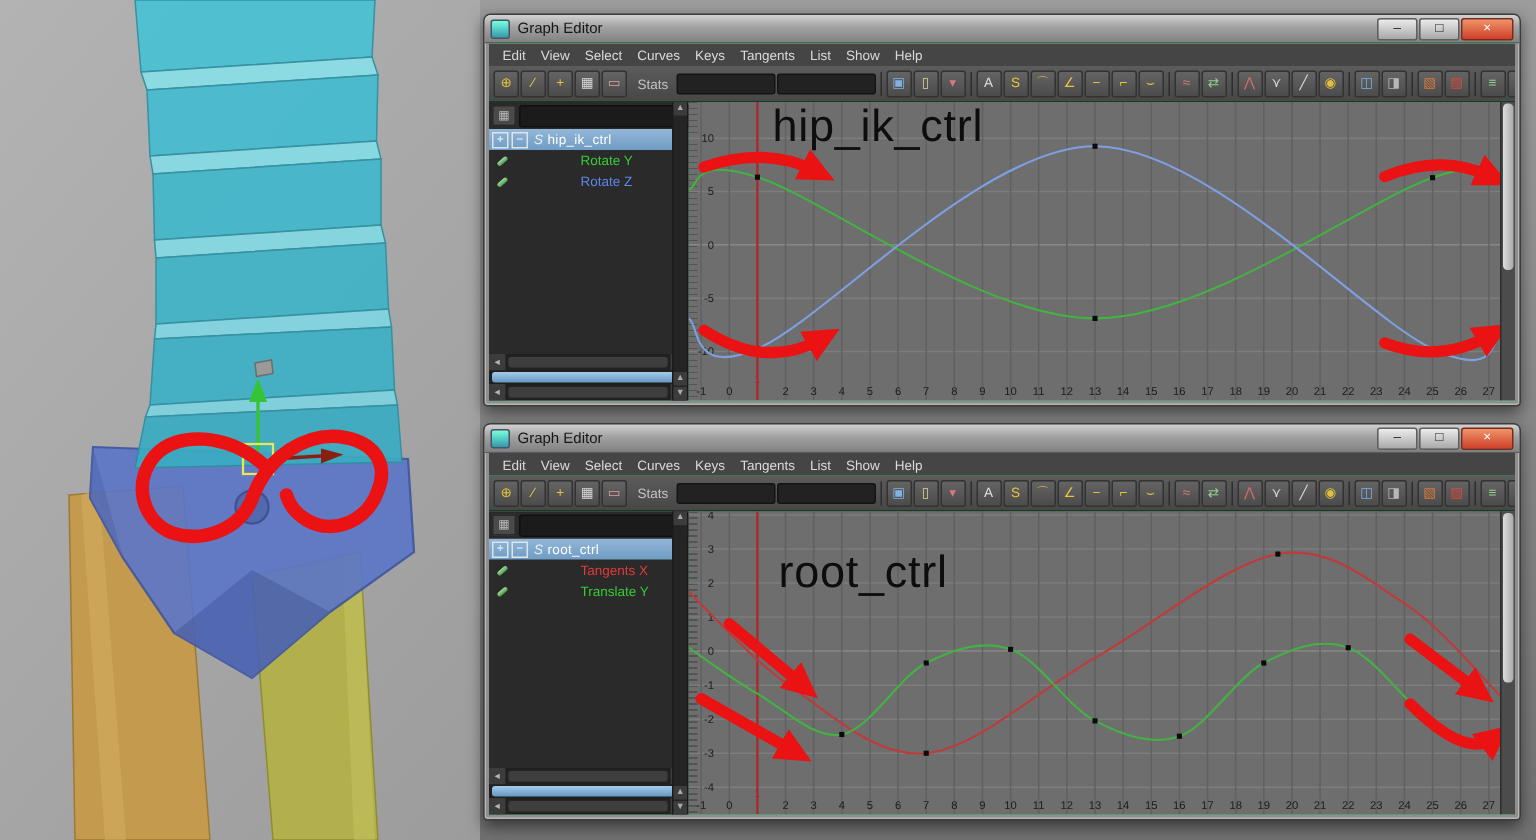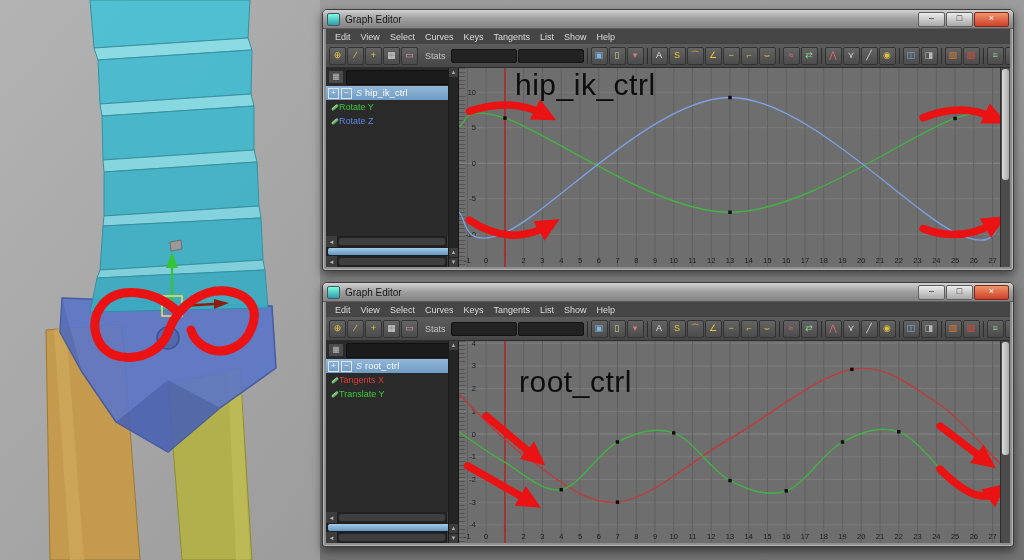--- a/index.html
+++ b/index.html
@@ -43,21 +43,21 @@
   .outliner{width:132px;background:#2a2a2a;border-right:1px solid #191919;display:flex;flex-direction:column;flex:none;position:relative}
   .ol-head{height:16px;display:flex;align-items:center;gap:2px;padding:1px 2px;flex:none}
   .ol-btn{width:14px;height:12px;background:#4a4a4a;border:1px solid #2a2a2a;color:#bbb;font-size:8px;line-height:11px;text-align:center;flex:none}
   .ol-filter{flex:1;height:11px;background:#1b1b1b;border:1px solid #101010;border-radius:2px;color:#ccc;font-size:8px}
   .ol-tree{flex:1;overflow:hidden;position:relative}
   .ol-row{height:14px;display:flex;align-items:center;font-size:9px;color:#ccc}
   .ol-row.sel{background:linear-gradient(#93b7d8,#6f9cc4);color:#fdfdfd}
   .tg{width:9px;height:9px;border:1px solid #dde4ec;color:#f2f6fa;font-size:8px;line-height:8px;text-align:center;margin-left:2px;flex:none}
   .curve-glyph{font-size:9px;color:#e8eef5;margin:0 3px 0 4px;font-style:italic;flex:none}
   .nodename{font-size:9px;letter-spacing:.2px}
-  .ol-row.ch .chlabel{font-size:9px}
+  .ol-row.ch .chlabel{margin-left:48px;font-size:9px}
   .wrench{width:8px;height:3px;border-radius:2px;background:linear-gradient(#9fdc9f,#4e9a4e);transform:rotate(-40deg);margin-left:5px;flex:none}
   .ol-vscroll{position:absolute;right:0;top:0;bottom:0;width:9px;background:#242424;border-left:1px solid #1a1a1a}
   .va{position:absolute;left:0;width:9px;height:9px;color:#aaa;font-size:6px;line-height:9px;text-align:center;background:#3c3c3c}
   .va.top{top:0}.va.b1{bottom:10px}.va.b2{bottom:0}
   .hscroll{height:11px;background:#1f1f1f;display:flex;align-items:center;flex:none}
   .ha{width:11px;height:11px;background:#3c3c3c;color:#b5b5b5;font-size:7px;line-height:11px;text-align:center;flex:none}
   .htrack{flex:1;height:9px;margin:0 1px;background:#242424;position:relative}
   .hthumb{position:absolute;left:1px;right:1px;top:1px;bottom:1px;background:#3e3e3e;border-radius:2px}
   .range-bar{height:9px;background:#1f1f1f;padding:1px 2px;box-sizing:border-box;flex:none}
   .range-inner{height:100%;background:linear-gradient(#a6cbe8,#6397c4);border-radius:2px}

